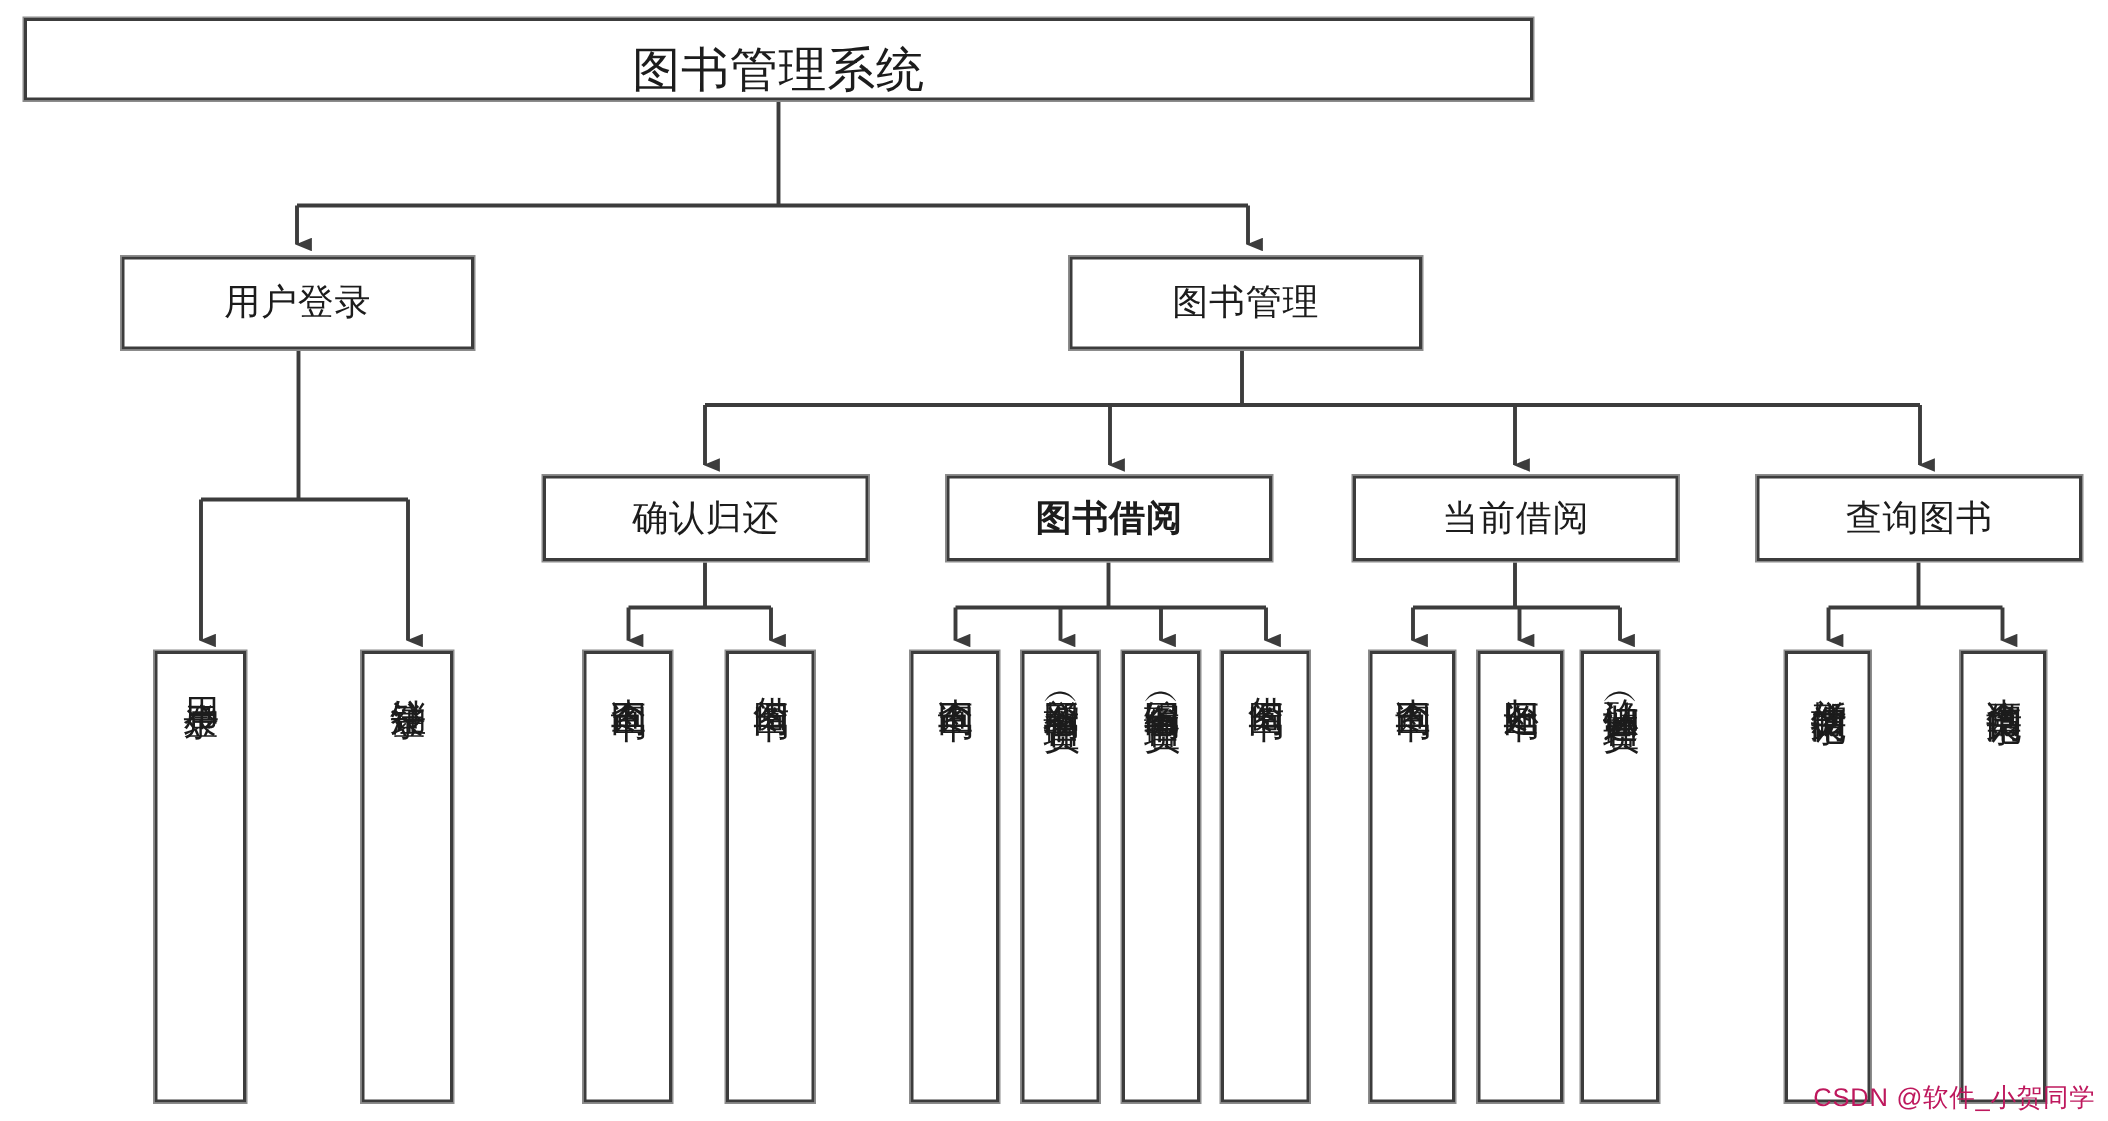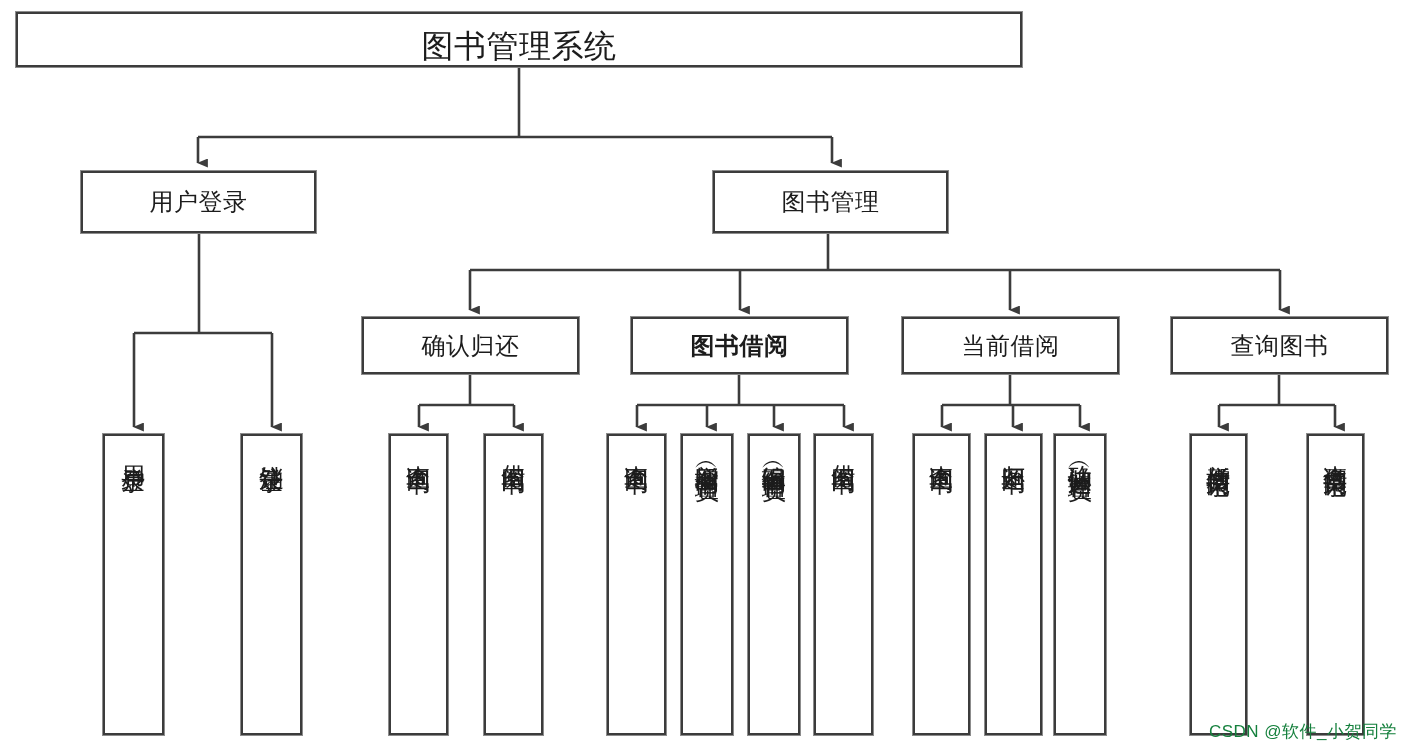--- a/index.html
+++ b/index.html
@@ -42,21 +42,21 @@
     line-height:1.06;
     letter-spacing:2px;
     white-space:normal;
     max-height:280px;
   }
 
   .watermark{
     position:absolute;
     right:8px;bottom:4px;
     font-size:17px;
-    color:#15803d;
+    color:#be185d;
     letter-spacing:0.5px;
     white-space:nowrap;
   }
 </style>
 </head>
 <body>
 
 <div id="stage">
 
   <svg id="wires" viewBox="0 0 1405 747" xmlns="http://www.w3.org/2000/svg">

